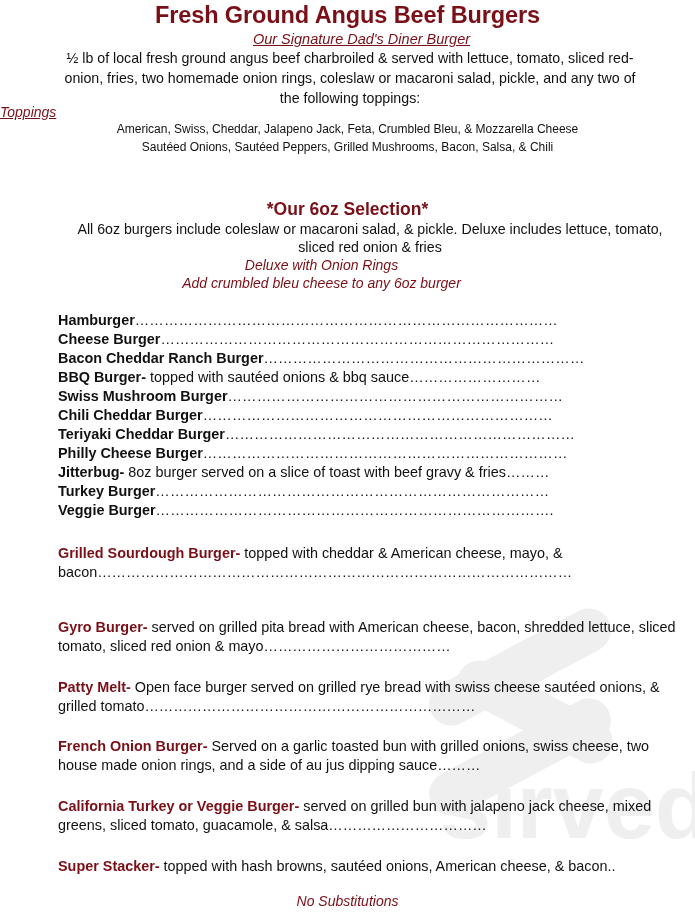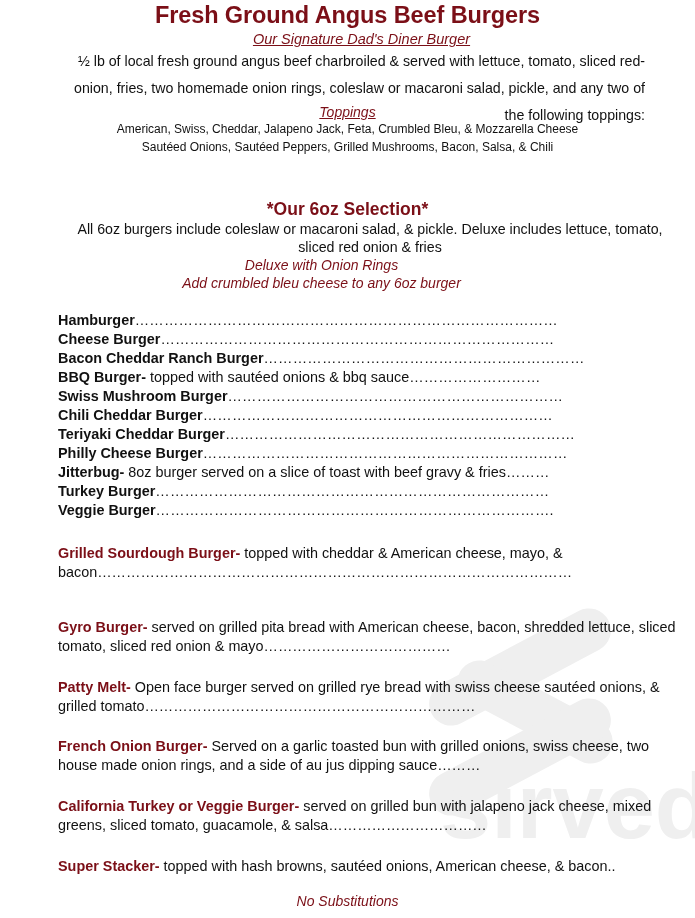--- a/index.html
+++ b/index.html
@@ -48,30 +48,30 @@
       font-size: 14.5px;
       font-style: italic;
       text-decoration: underline;
       color: #7b0f17;
       padding-left: 28px;
     }
     .desc-block {
       position: absolute;
       left: 55px; width: 590px;
       top: 48px;
-      text-align: right;
+      text-align: center;
       font-size: 14.2px;
-      line-height: 27px;
+      line-height: 20px;
       color: #111;
     }
     .toppings-label {
       position: absolute;
       left: 0; width: 695px;
       top: 104px;
-      text-align: center;
+      text-align: left;
       font-size: 14px;
       font-style: italic;
       text-decoration: underline;
       color: #7b0f17;
     }
     .toppings-line {
       position: absolute;
       left: 0; width: 695px;
       text-align: center;
       font-size: 12px;

